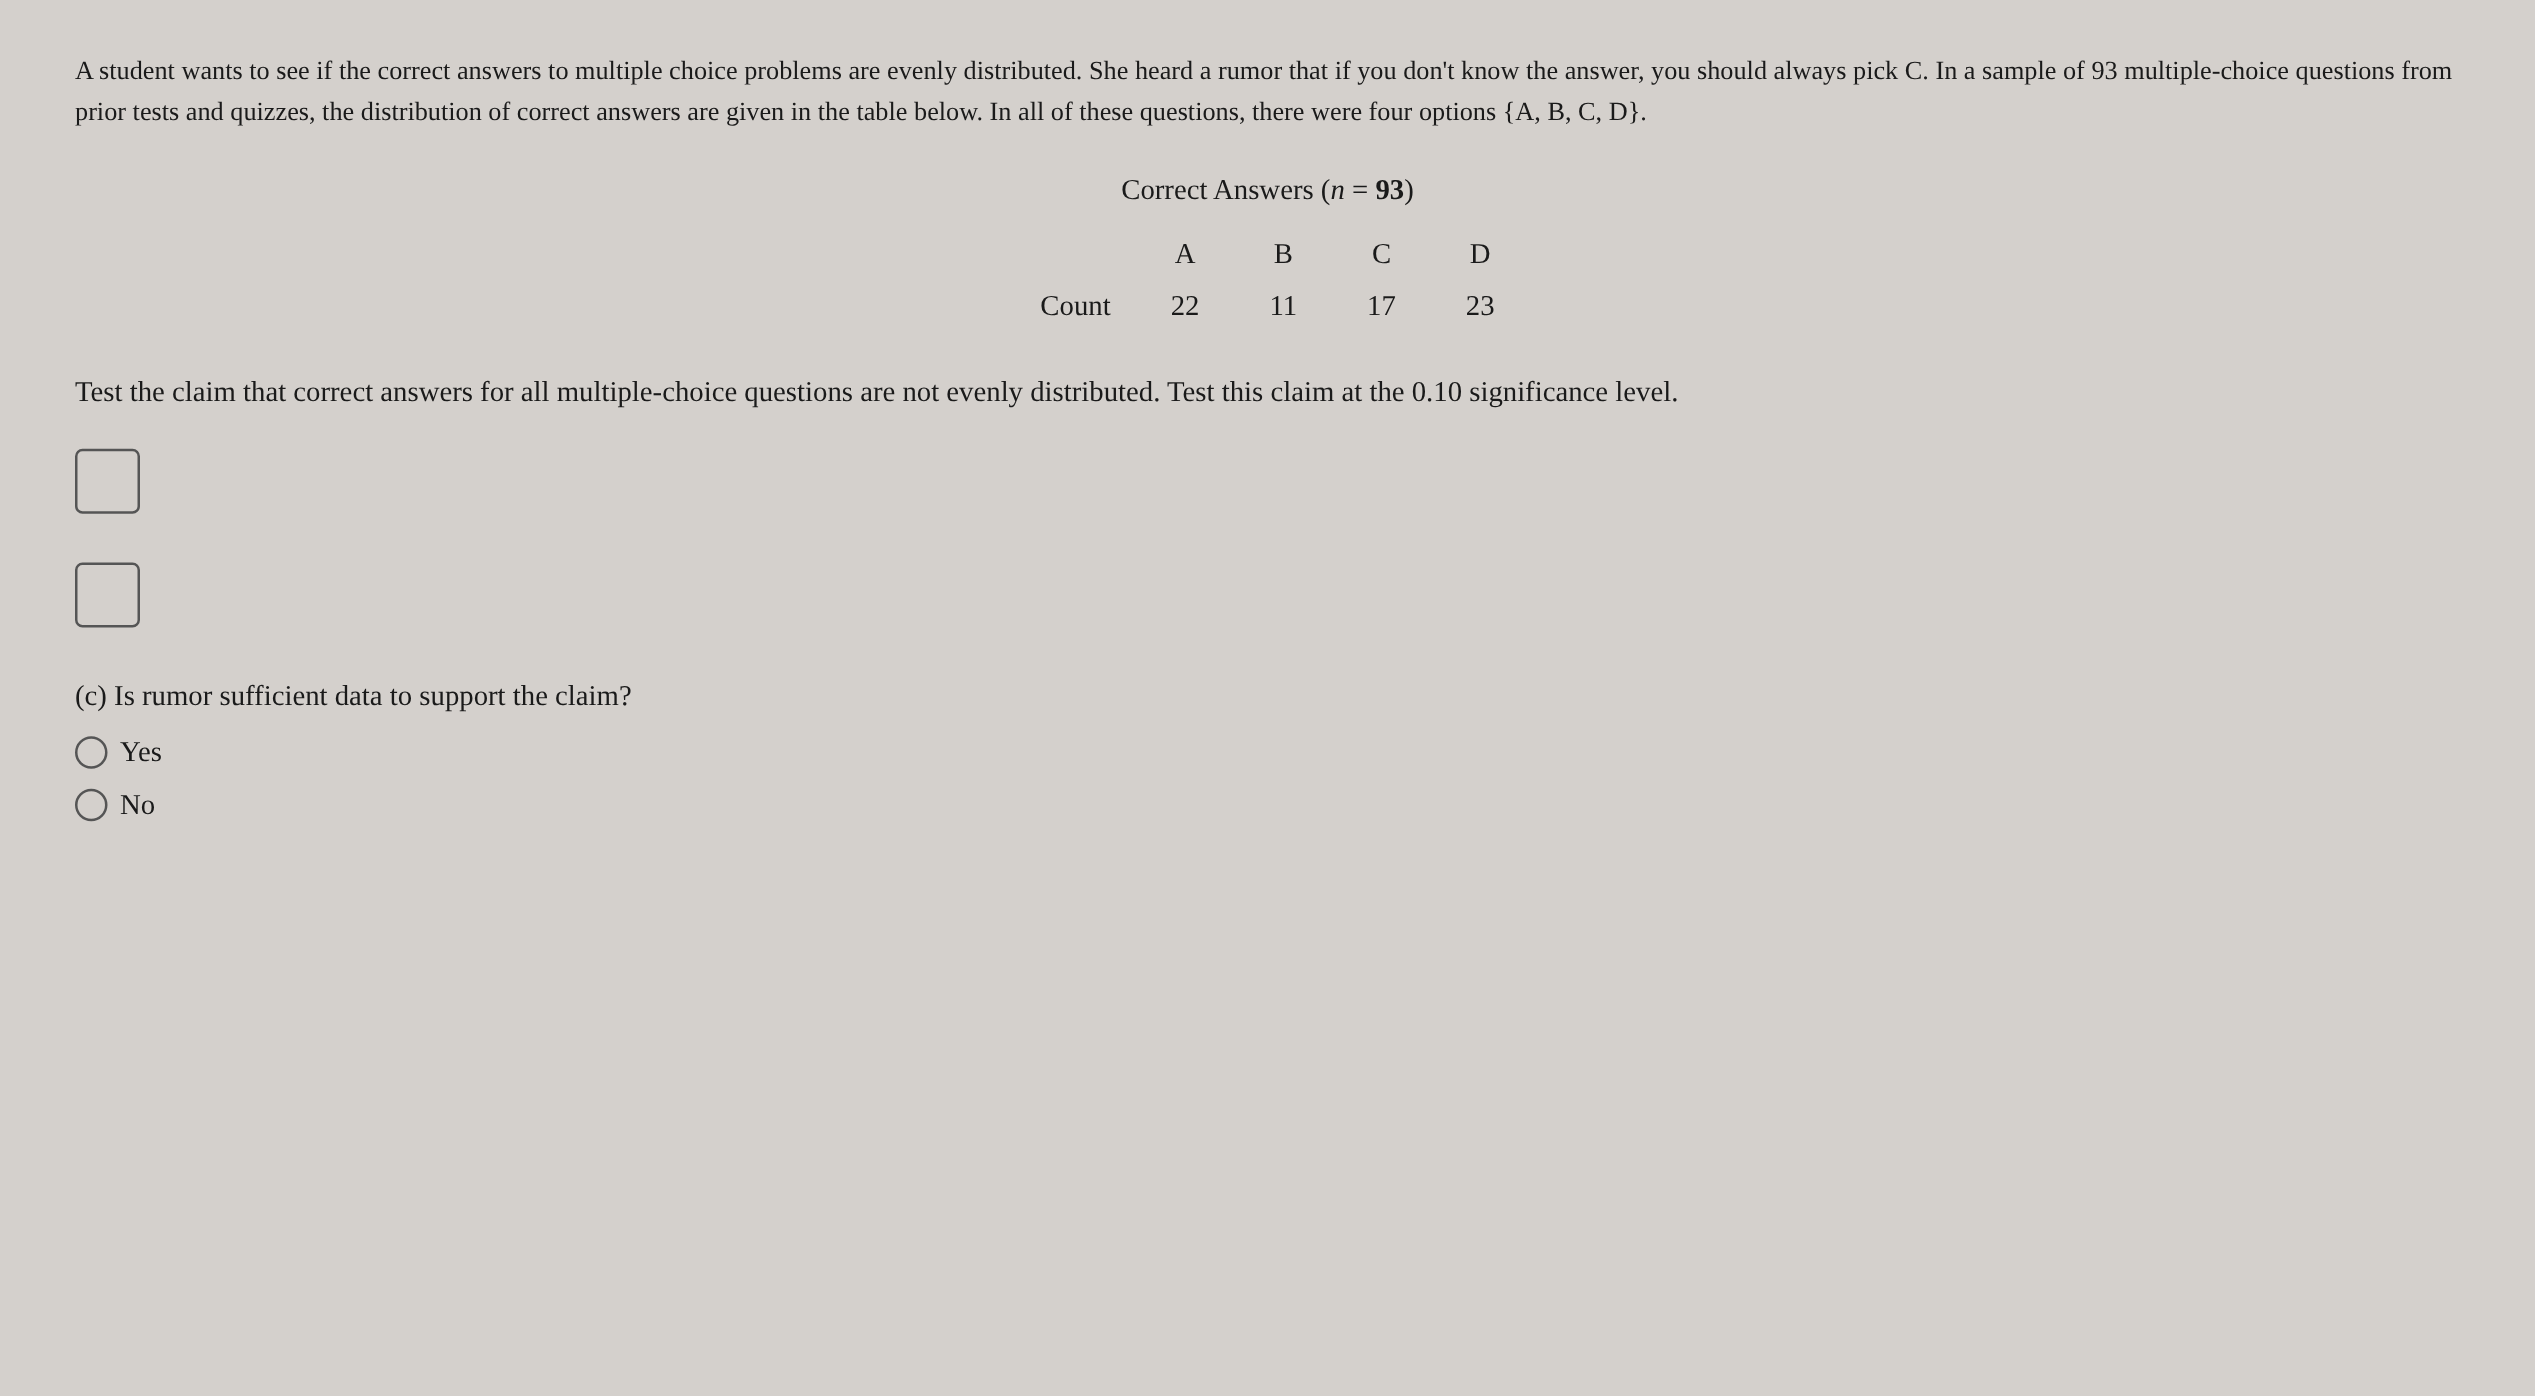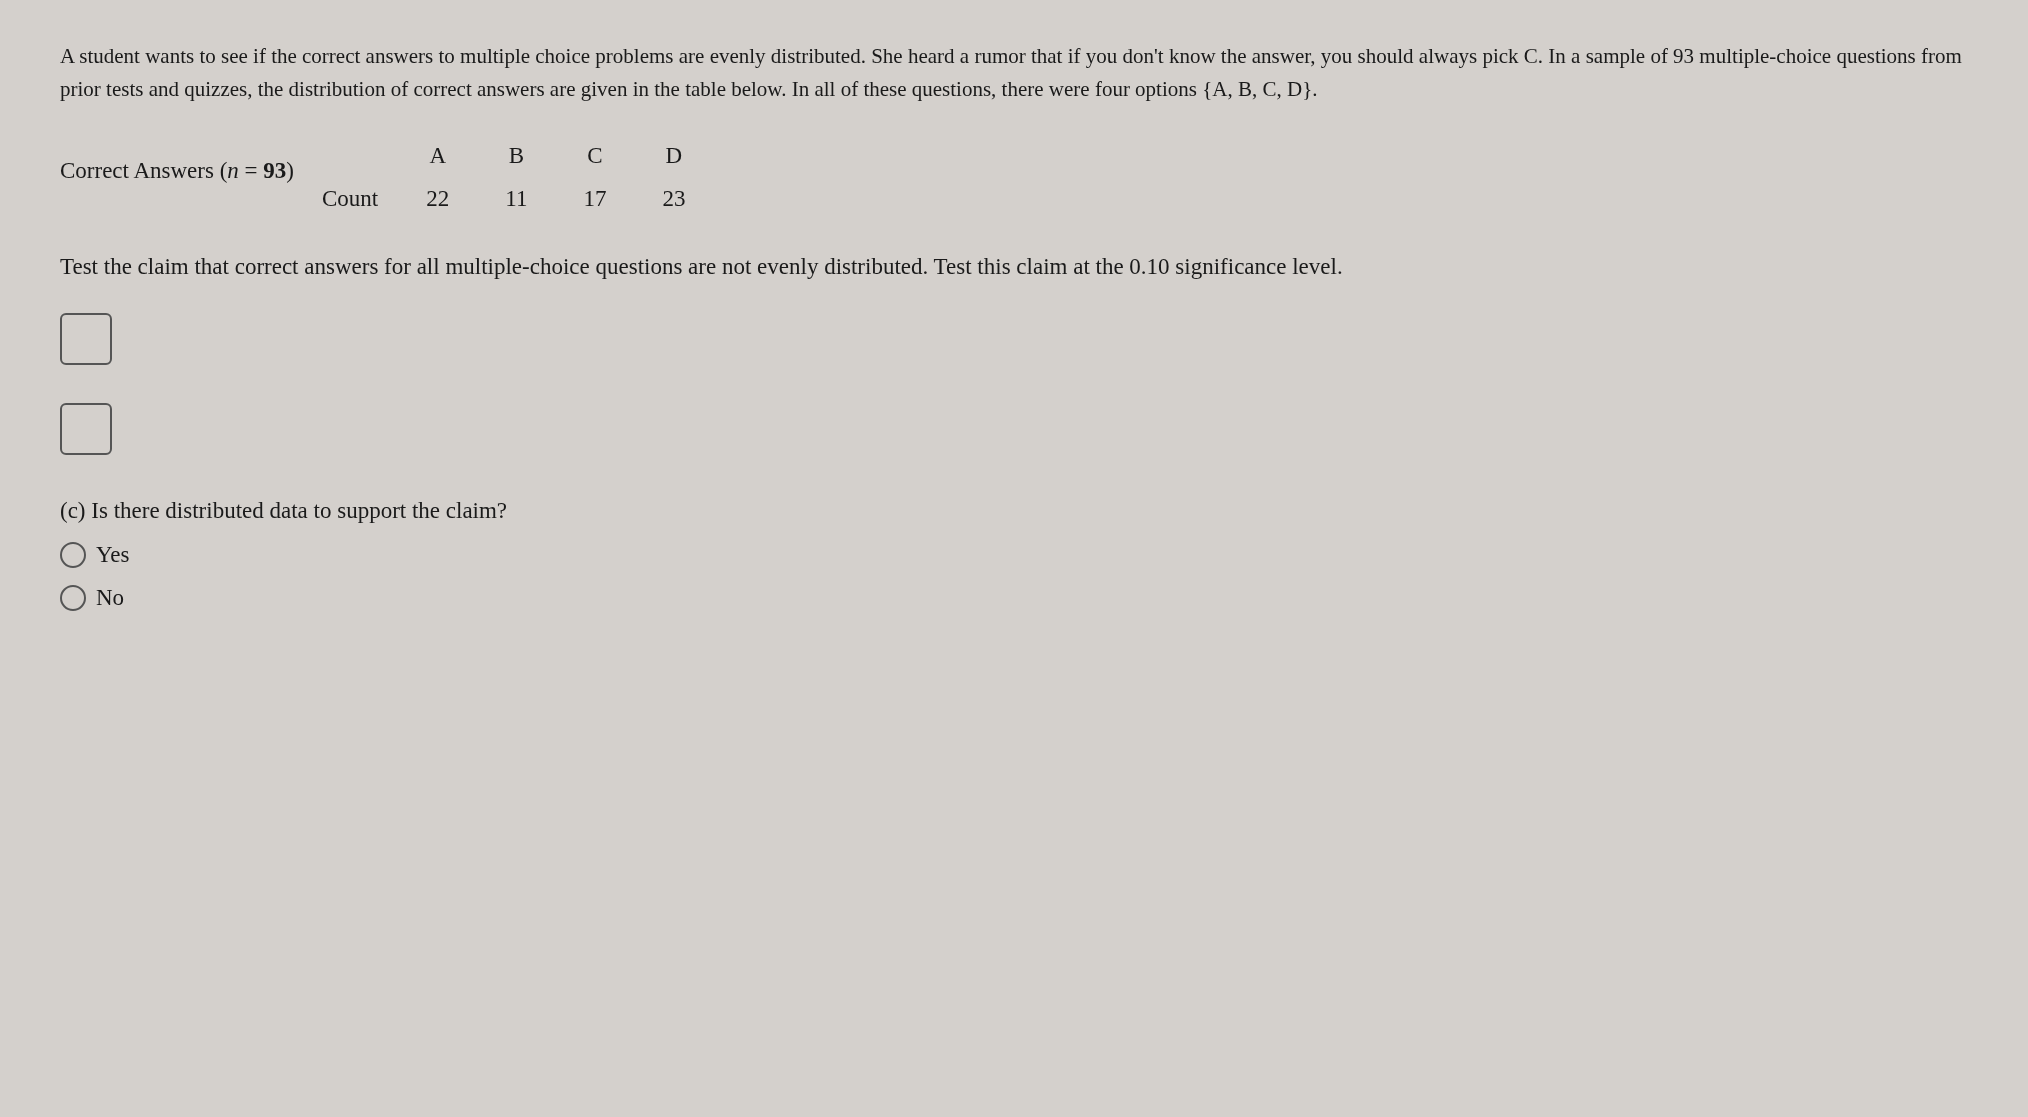--- a/index.html
+++ b/index.html
@@ -21,21 +21,21 @@
 
     .intro-text {
       max-width: 1960px;
       margin-bottom: 30px;
       font-size: 21px;
       line-height: 1.55;
     }
 
     .table-section {
       display: flex;
-      flex-direction: row;
+      flex-direction: column;
       align-items: center;
       margin: 20px 0 30px 0;
     }
 
     .table-title {
       font-size: 23px;
       margin-bottom: 12px;
       text-align: center;
     }
 
@@ -141,21 +141,21 @@
 
 <div class="section">
   <div class="answer-box"></div>
 </div>
 
 <div class="section">
   <div class="answer-box"></div>
 </div>
 
 <div class="section">
-  <p class="section-question">(c) Is there distributed data to support the claim?</p>
+  <p class="section-question">(c) Is rumor sufficient data to support the claim?</p>
   <div class="radio-group">
     <label class="radio-option">
       <span class="radio-circle"></span>
       <span>Yes</span>
     </label>
     <label class="radio-option">
       <span class="radio-circle"></span>
       <span>No</span>
     </label>
   </div>

